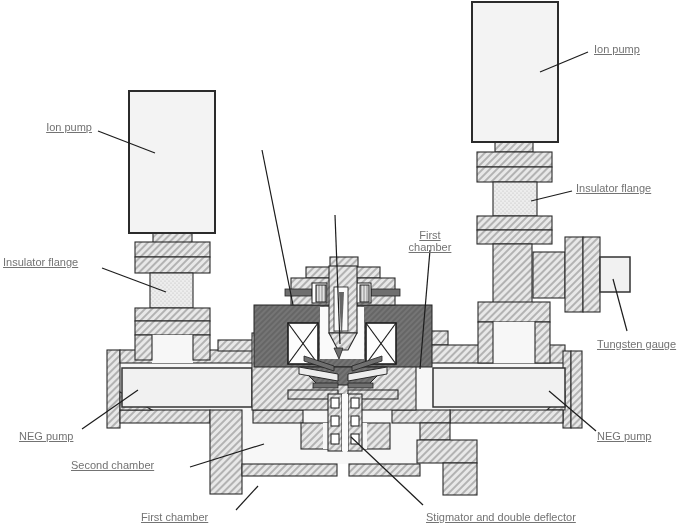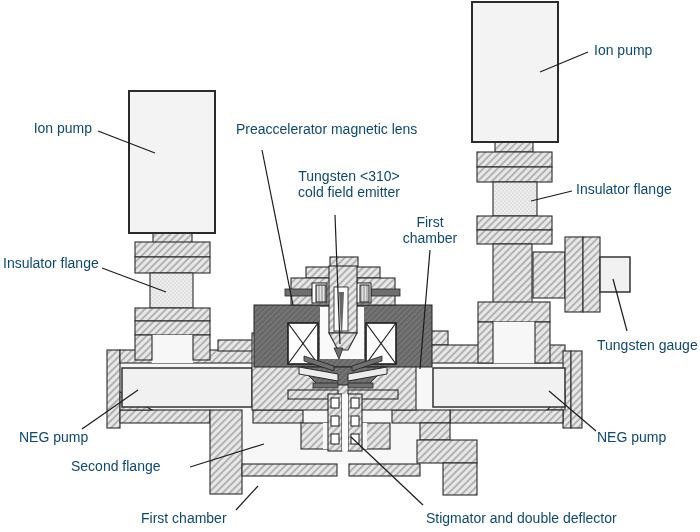--- a/index.html
+++ b/index.html
@@ -2,32 +2,33 @@
 <html><head>
 <meta charset="utf-8">
 <style>
   html,body{margin:0;padding:0;background:#ffffff;}
   #stage{
     position:relative;width:700px;height:532px;background:#ffffff;overflow:hidden;
     font-family:"Liberation Sans", sans-serif;
   }
   #stage svg{position:absolute;left:0;top:0;}
   .lbl{
-    position:absolute;font-size:14px;line-height:1.12;color:#0c4a6e;
+    position:absolute;font-size:11px;line-height:1.12;color:#737373;
     white-space:pre-line;
+    text-decoration:underline;
   }
   .nowrap{white-space:nowrap;}
   .ctr{text-align:center;}
   .rgt{text-align:right;}
   
   .p-ionL{left:20px;top:121px;width:72px;}
   .p-ionR{left:594px;top:43px;}
   .p-pre{left:236px;top:122px;}
   .p-tun{left:285px;top:169px;width:128px;}
-  .p-fch{left:399px;top:215px;width:62px;}
+  .p-fch{left:399px;top:229px;width:62px;}
   .p-insL{left:3px;top:256px;}
   .p-insR{left:576px;top:182px;}
   .p-ext{left:597px;top:338px;}
   .p-negL{left:19px;top:430px;}
   .p-sec{left:71px;top:459px;}
   .p-thi{left:141px;top:511px;}
   .p-negR{left:597px;top:430px;}
   .p-sti{left:426px;top:511px;text-align:center;}
 </style>
 </head>
@@ -202,26 +203,23 @@
     <line class="ldr" x1="82" y1="429" x2="138" y2="390"></line>
     <line class="ldr" x1="190" y1="467" x2="264" y2="444"></line>
     <line class="ldr" x1="236" y1="510" x2="258" y2="486"></line>
     <line class="ldr" x1="596" y1="431" x2="549" y2="391"></line>
     <line class="ldr" x1="351" y1="437" x2="423" y2="505"></line>
   </g>
 </svg>
 
   <div class="lbl nowrap rgt p-ionL">Ion pump</div>
   <div class="lbl nowrap p-ionR">Ion pump</div>
-  <div class="lbl nowrap p-pre">Preaccelerator magnetic lens</div>
-  <div class="lbl ctr p-tun">Tungsten &lt;310&gt;
-cold field emitter</div>
   <div class="lbl ctr p-fch">First
 chamber</div>
   <div class="lbl nowrap p-insL">Insulator flange</div>
   <div class="lbl nowrap p-insR">Insulator flange</div>
   <div class="lbl nowrap p-ext">Tungsten gauge</div>
   <div class="lbl nowrap p-negL">NEG pump</div>
-  <div class="lbl nowrap p-sec">Second flange</div>
+  <div class="lbl nowrap p-sec">Second chamber</div>
   <div class="lbl nowrap p-thi">First chamber</div>
   <div class="lbl nowrap p-negR">NEG pump</div>
   <div class="lbl nowrap p-sti">Stigmator and double deflector</div>
 </div>
 
 </body></html>

